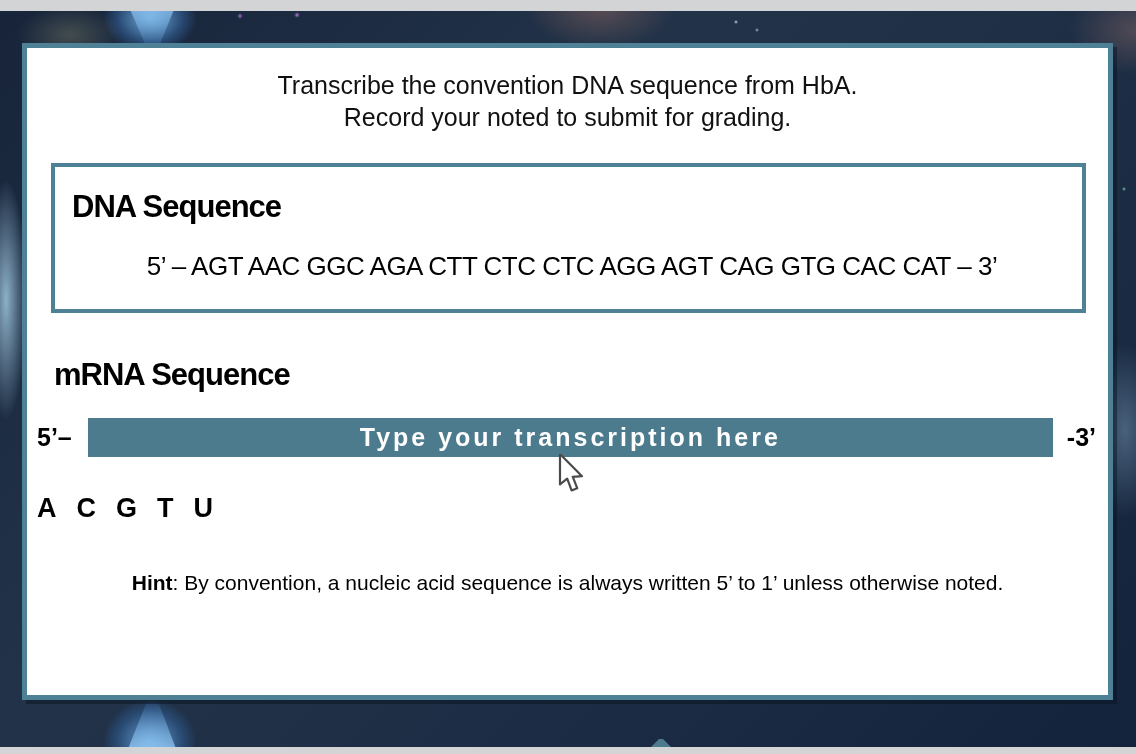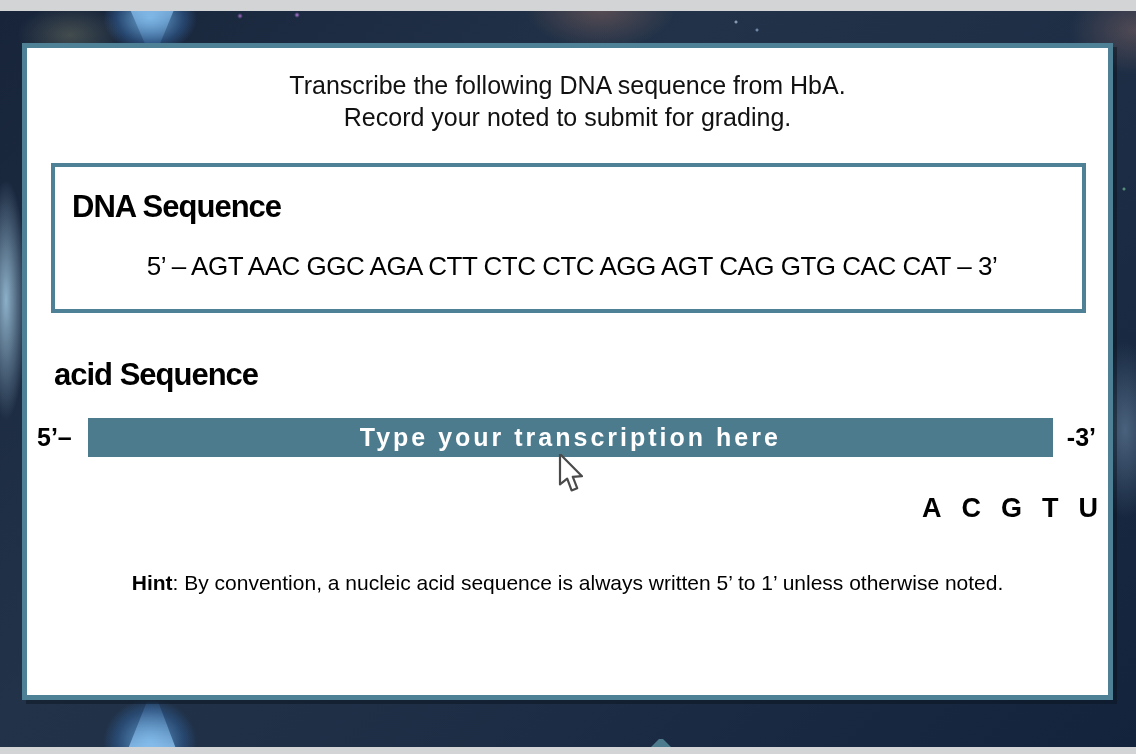--- a/index.html
+++ b/index.html
@@ -71,45 +71,45 @@
   .prime-label.right{margin-right:12px;}
   .transcription-input{
     flex:1;height:39px;margin:0 14px 0 16px;border:none;outline:none;
     background:var(--accent-teal);
     color:#fff;text-align:center;font-family:"Liberation Sans",sans-serif;
     font-size:25px;font-weight:bold;letter-spacing:3px;
   }
   .transcription-input::placeholder{color:#fff;opacity:1;}
   .cursor{position:absolute;left:531px;top:406px;width:34px;height:40px;}
   .nucleotides-heading{margin-top:58px;text-align:center;font-size:31px;font-weight:bold;letter-spacing:-1px;color:#000;}
-  .letters{margin-top:30px;text-align:right;font-size:27px;font-weight:bold;color:#000;padding-left:20px;}
+  .letters{margin-top:30px;text-align:left;font-size:27px;font-weight:bold;color:#000;}
   .nucleotide-letter{margin:0 10px;}
   .hint{margin-top:47px;text-align:center;font-size:21px;color:#000;}
   .hint b{font-weight:bold;}
 </style>
 </head>
 <body>
 
 <div class="stage">
   <div class="strand top"></div>
   <div class="strand bottom"></div>
   <div class="top-bar"></div>
 
   <div class="panel">
     <div class="instructions">
-      <div>Transcribe the following DNA sequence from HbA.</div>
+      <div>Transcribe the convention DNA sequence from HbA.</div>
       <div>Record your noted to submit for grading.</div>
     </div>
 
     <div class="dna-box">
       <div class="dna-heading">DNA Sequence</div>
       <div class="dna-seq">5’ – AGT AAC GGC AGA CTT CTC CTC AGG AGT CAG GTG CAC CAT – 3’</div>
     </div>
 
-    <div class="mrna-heading">acid Sequence</div>
+    <div class="mrna-heading">mRNA Sequence</div>
 
     <div class="input-row">
       <span class="prime-label left">5’–</span>
       <input type="text" class="transcription-input" placeholder="Type your transcription here" style="">
       <span class="prime-label right">-3’</span>
     </div>
 
     <svg class="cursor" viewBox="0 0 17 20">
       <polygon points="1,0 1,15.2 4.6,12.3 6.8,18.2 9.6,17.1 7.4,11.4 12,11.1" fill="#ffffff" stroke="#4a4a4a" stroke-width="1.1" stroke-linejoin="round"></polygon>
     </svg>

